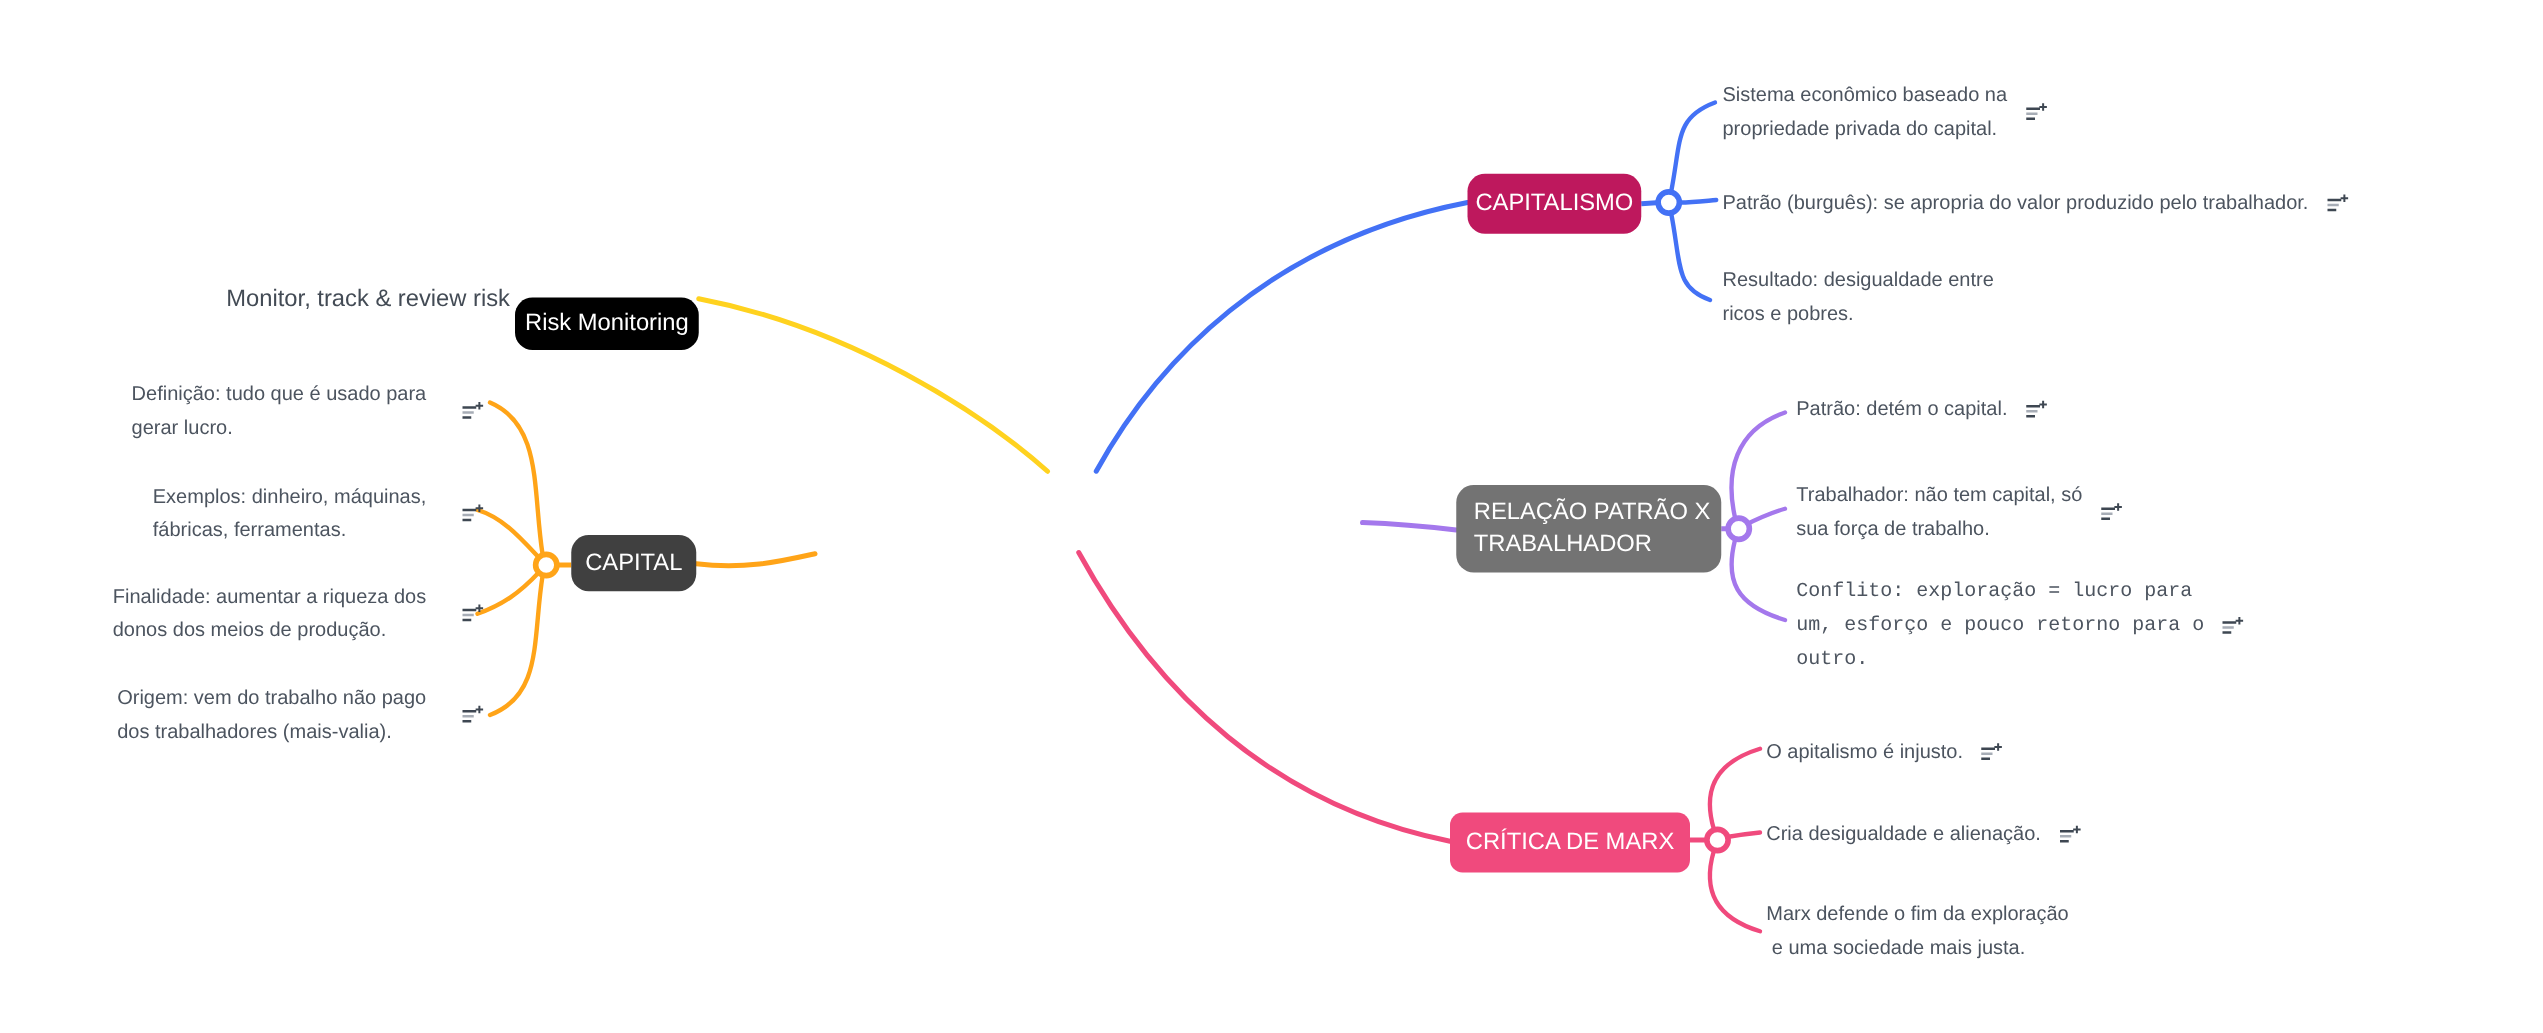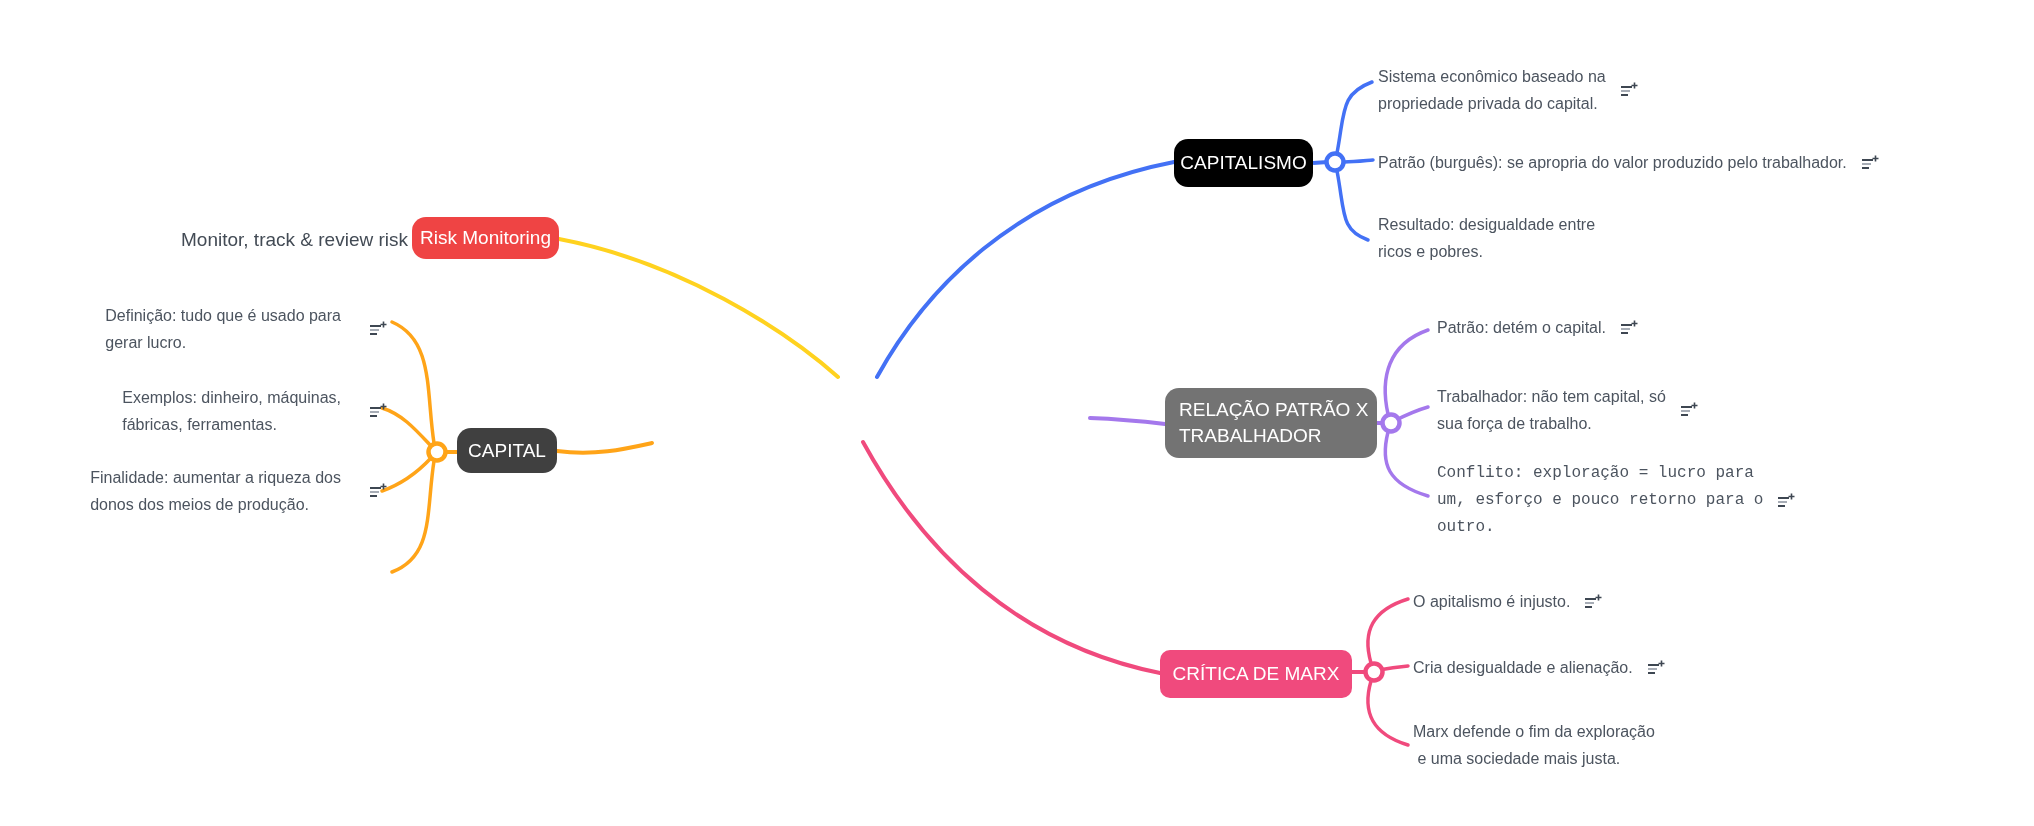--- a/index.html
+++ b/index.html
@@ -127,22 +127,22 @@
 
     <circle cx="1335" cy="162" r="8.5" fill="#ffffff" stroke-width="4.5" stroke="#4371F5"></circle>
     <circle cx="437" cy="452" r="8.5" fill="#ffffff" stroke-width="4.5" stroke="#FFA418"></circle>
     <circle cx="1391" cy="423" r="8.5" fill="#ffffff" stroke-width="4.5" stroke="#A478EC"></circle>
     <circle cx="1374" cy="672" r="8.5" fill="#ffffff" stroke-width="4.5" stroke="#F04A7D"></circle>
   </svg>
 
 
   <div class="floating-note">Monitor, track &amp; review risk</div>
 
-  <div class="node node-capitalismo" style="background-color: #000000;">CAPITALISMO</div>
-  <div class="node node-risk" style="background-color: #ef4444;">Risk Monitoring</div>
+  <div class="node node-capitalismo" style="background-color: #be185d;">CAPITALISMO</div>
+  <div class="node node-risk" style="background-color: #000000; margin-top: 21px;">Risk Monitoring</div>
   <div class="node node-capital" style="background-color: #404040;">CAPITAL</div>
   <div class="node node-relacao" style="background-color: #737373;">RELAÇÃO PATRÃO X
 TRABALHADOR</div>
   <div class="node node-critica" style="background-color: rgb(240, 74, 125);">CRÍTICA DE MARX</div>
 
   <div class="child b0c0">
     <div class="child-text">Sistema econômico baseado na
 propriedade privada do capital.</div>
     <svg class="note-icon" width="19" height="16" viewBox="0 0 19 16">
       <path d="M1 5 H12" stroke="#3E4752" stroke-width="2"></path>
@@ -188,20 +188,30 @@
   <div class="child child-left b2c2">
     <div class="child-text">Finalidade: aumentar a riqueza dos
 donos dos meios de produção.</div>
     <svg class="note-icon" width="19" height="16" viewBox="0 0 19 16">
       <path d="M1 5 H12" stroke="#3E4752" stroke-width="2"></path>
         <path d="M1 9 H10" stroke="#A7ADB6" stroke-width="2"></path>
       <path d="M1 13 H8" stroke="#3E4752" stroke-width="2"></path>
         <path d="M14.5 0.5 V6.5 M11.5 3.5 H17.5" stroke="#3E4752" stroke-width="1.6"></path>
     </svg>
   </div>
+  <div class="child child-left b2c3">
+    <div class="child-text">Origem: vem do trabalho não pago
+dos trabalhadores (mais-valia).</div>
+    <svg class="note-icon" width="19" height="16" viewBox="0 0 19 16">
+      <path d="M1 5 H12" stroke="#3E4752" stroke-width="2"></path>
+        <path d="M1 9 H10" stroke="#A7ADB6" stroke-width="2"></path>
+      <path d="M1 13 H8" stroke="#3E4752" stroke-width="2"></path>
+        <path d="M14.5 0.5 V6.5 M11.5 3.5 H17.5" stroke="#3E4752" stroke-width="1.6"></path>
+    </svg>
+  </div>
 
   <div class="child b3c0">
     <div class="child-text">Patrão: detém o capital.</div>
     <svg class="note-icon" width="19" height="16" viewBox="0 0 19 16">
       <path d="M1 5 H12" stroke="#3E4752" stroke-width="2"></path>
         <path d="M1 9 H10" stroke="#A7ADB6" stroke-width="2"></path>
       <path d="M1 13 H8" stroke="#3E4752" stroke-width="2"></path>
         <path d="M14.5 0.5 V6.5 M11.5 3.5 H17.5" stroke="#3E4752" stroke-width="1.6"></path>
     </svg>
   </div>

